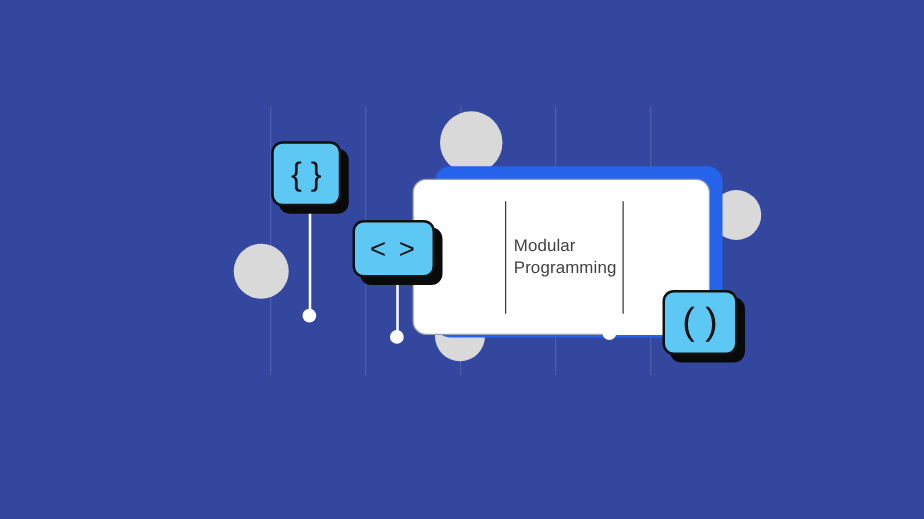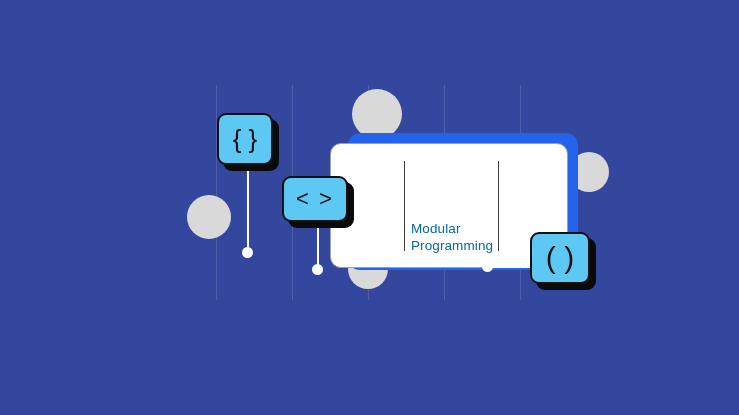--- a/index.html
+++ b/index.html
@@ -44,26 +44,25 @@
     border: 1px solid #9aa0ad;
     box-sizing: border-box;
   }
   .card-rule {
     position: absolute;
     width: 1px;
     background: #3c3c3c;
   }
   .card-text {
     position: absolute;
-    color: #0369a1;
+    color: #404040;
     font-size: 13.5px;
     line-height: 17px;
     white-space: pre-line;
     letter-spacing: 0.1px;
-    margin-top: 32px;
   }
 
   
   .badge-wrap { position: absolute; }
   .badge-shadow {
     position: absolute;
     left: 6px;
     top: 6px;
     width: 100%;
     height: 100%;

